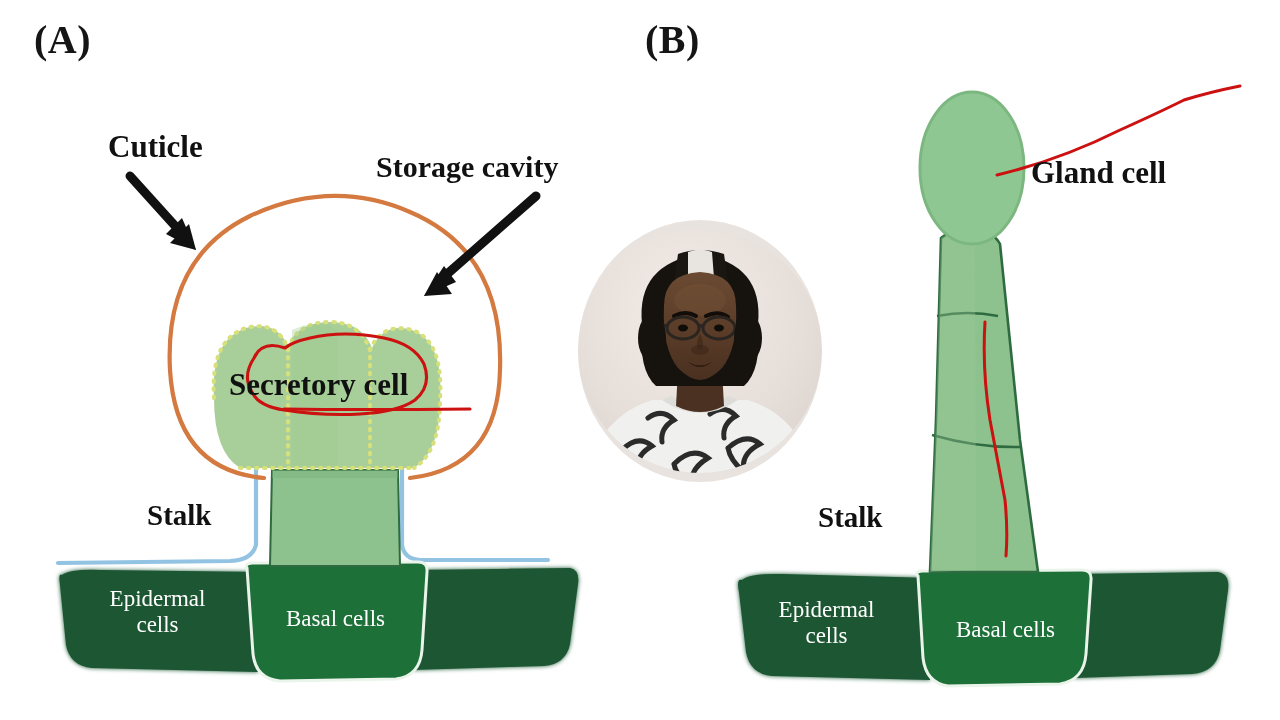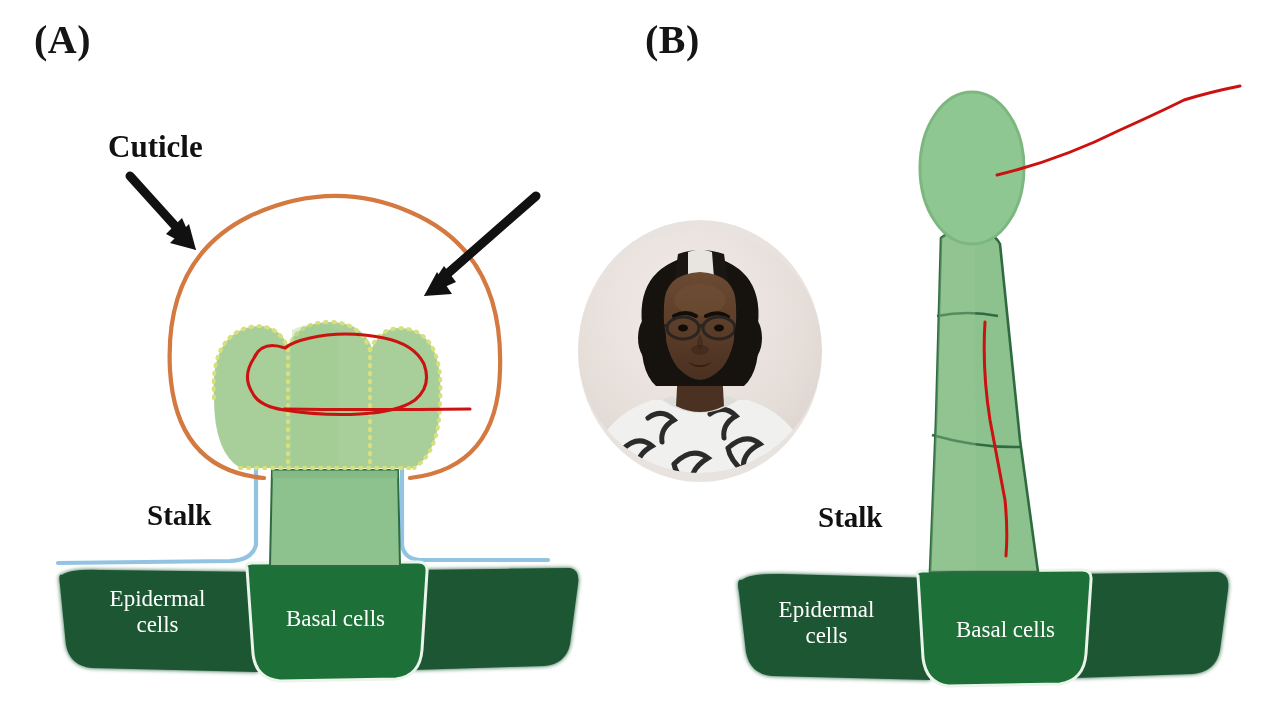--- a/index.html
+++ b/index.html
@@ -292,25 +292,28 @@
           <ellipse cx="170" cy="118" rx="14" ry="24" fill="#16130f"></ellipse>
         </g>
       </svg>
     </div>
   </div>
 
   <div class="panel-letter" id="panel-a-letter">(A)</div>
   <div class="panel-letter" id="panel-b-letter">(B)</div>
 
   <div class="dlabel" id="label-cuticle">Cuticle</div>
+  <div class="dlabel" id="label-storage">Storage cavity</div>
+  <div class="dlabel" id="label-secretory">Secretory cell</div>
   <div class="dlabel" id="label-stalk-a">Stalk</div>
 
   <div class="wlabel" id="label-epidermal-a">Epidermal
 cells</div>
   <div class="wlabel" id="label-basal-a">Basal cells</div>
 
+  <div class="dlabel" id="label-gland">Gland cell</div>
   <div class="dlabel" id="label-stalk-b">Stalk</div>
 
   <div class="wlabel" id="label-epidermal-b">Epidermal
 cells</div>
   <div class="wlabel" id="label-basal-b">Basal cells</div>
 
 </div>
 
 </body></html>

